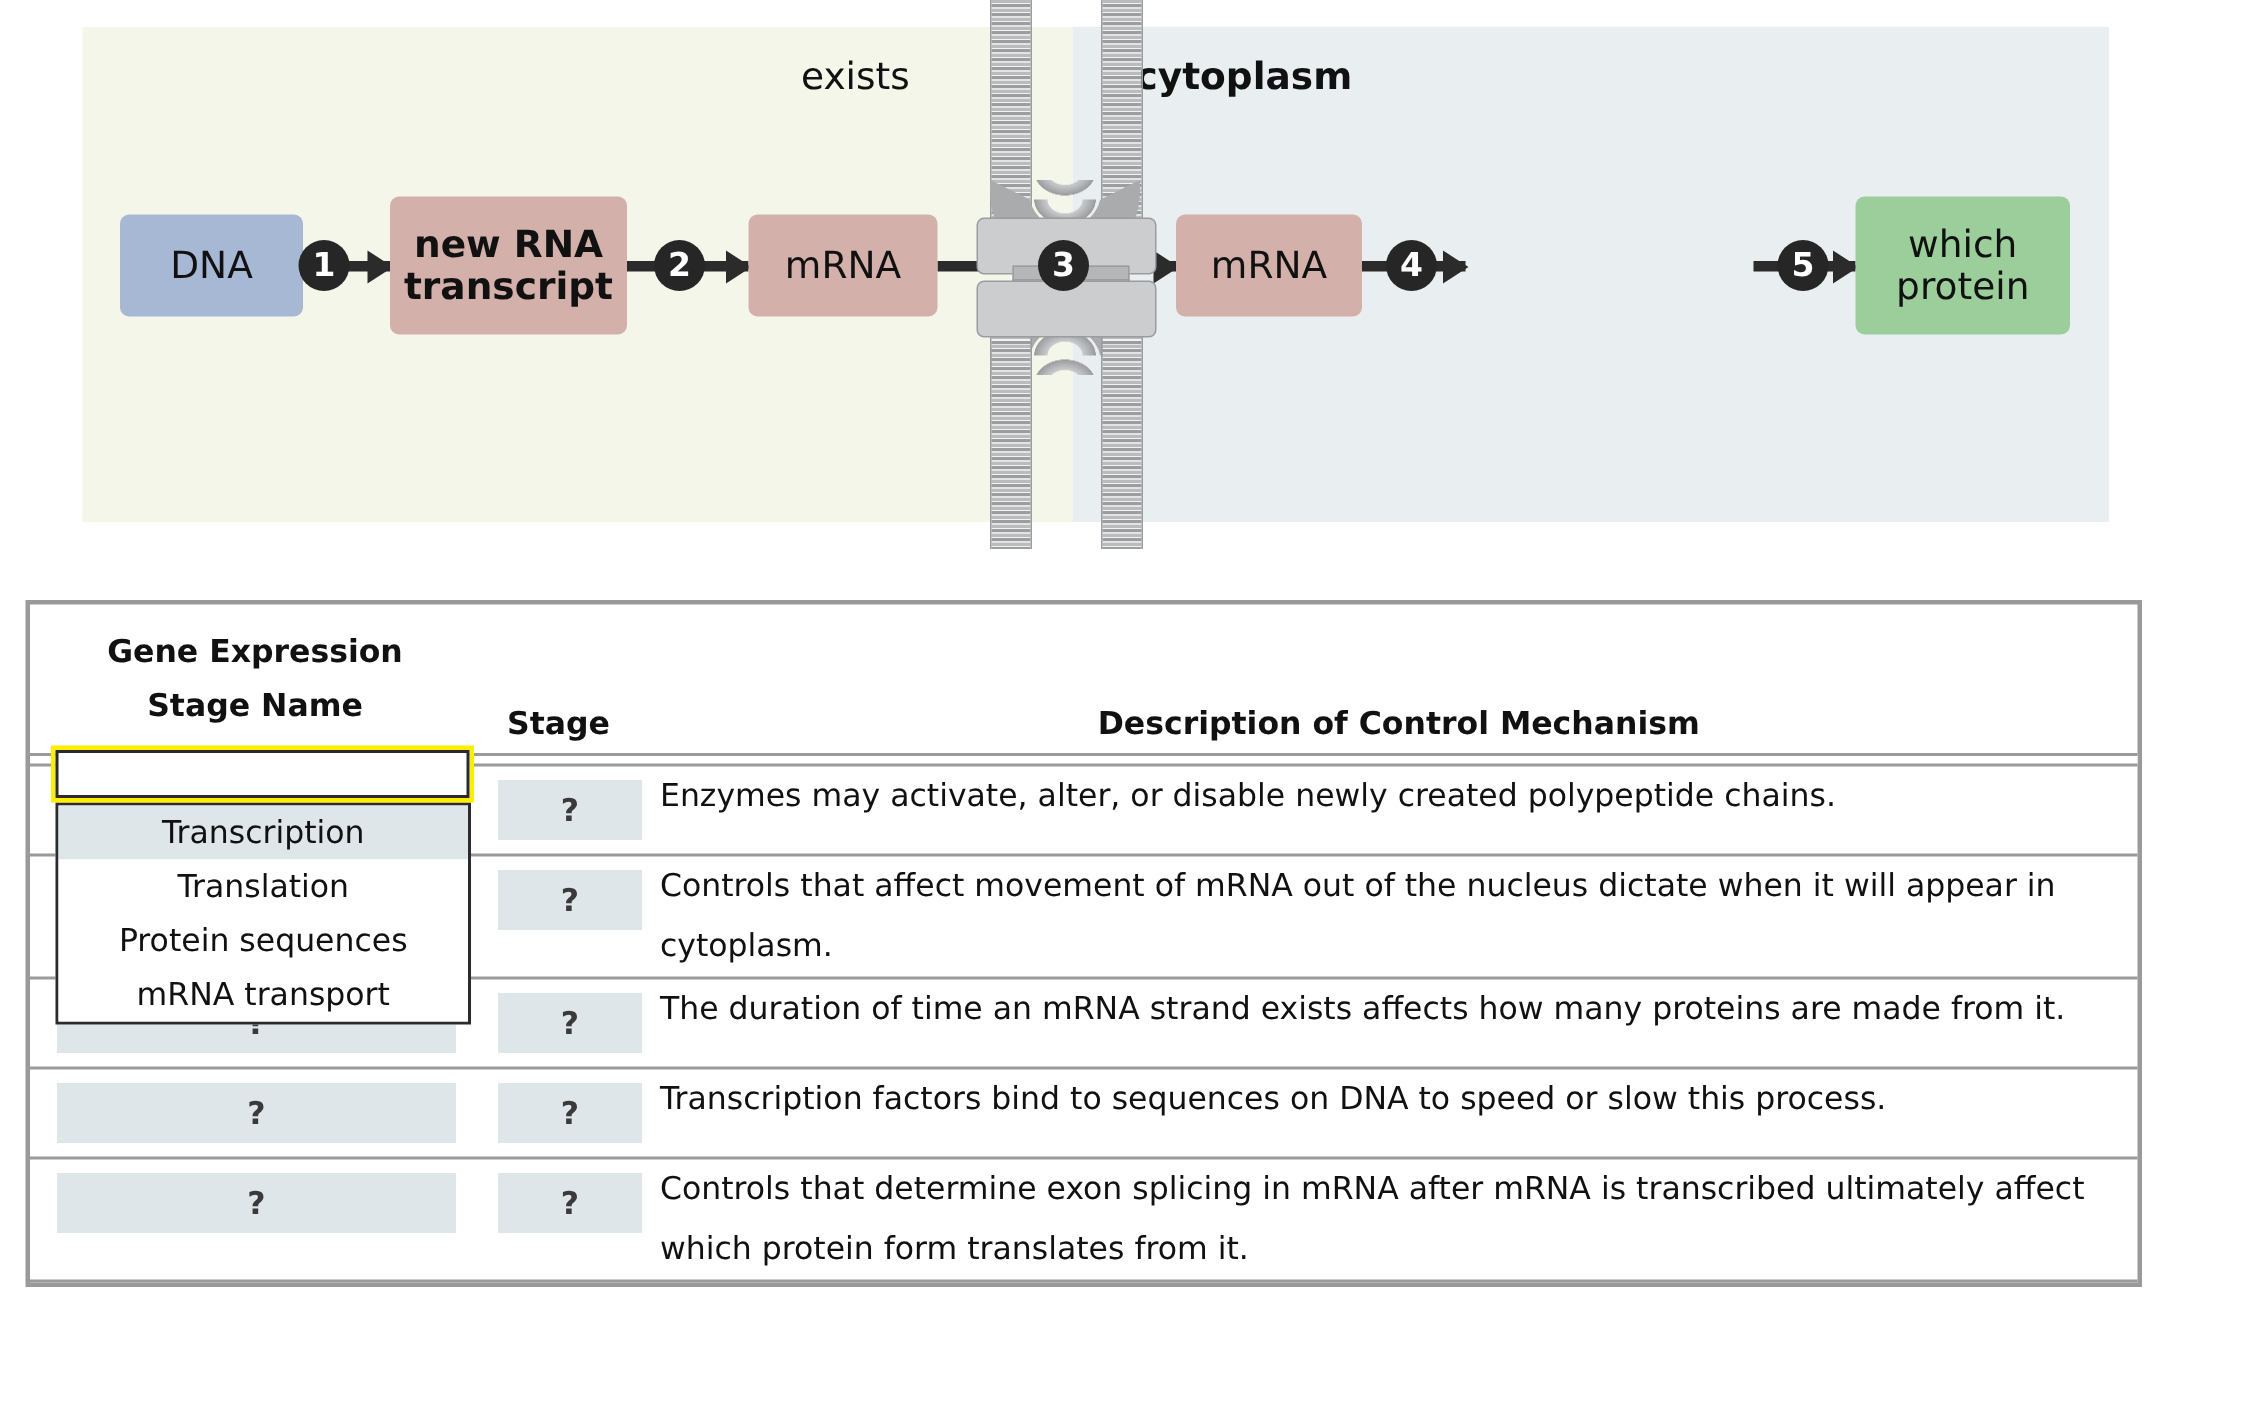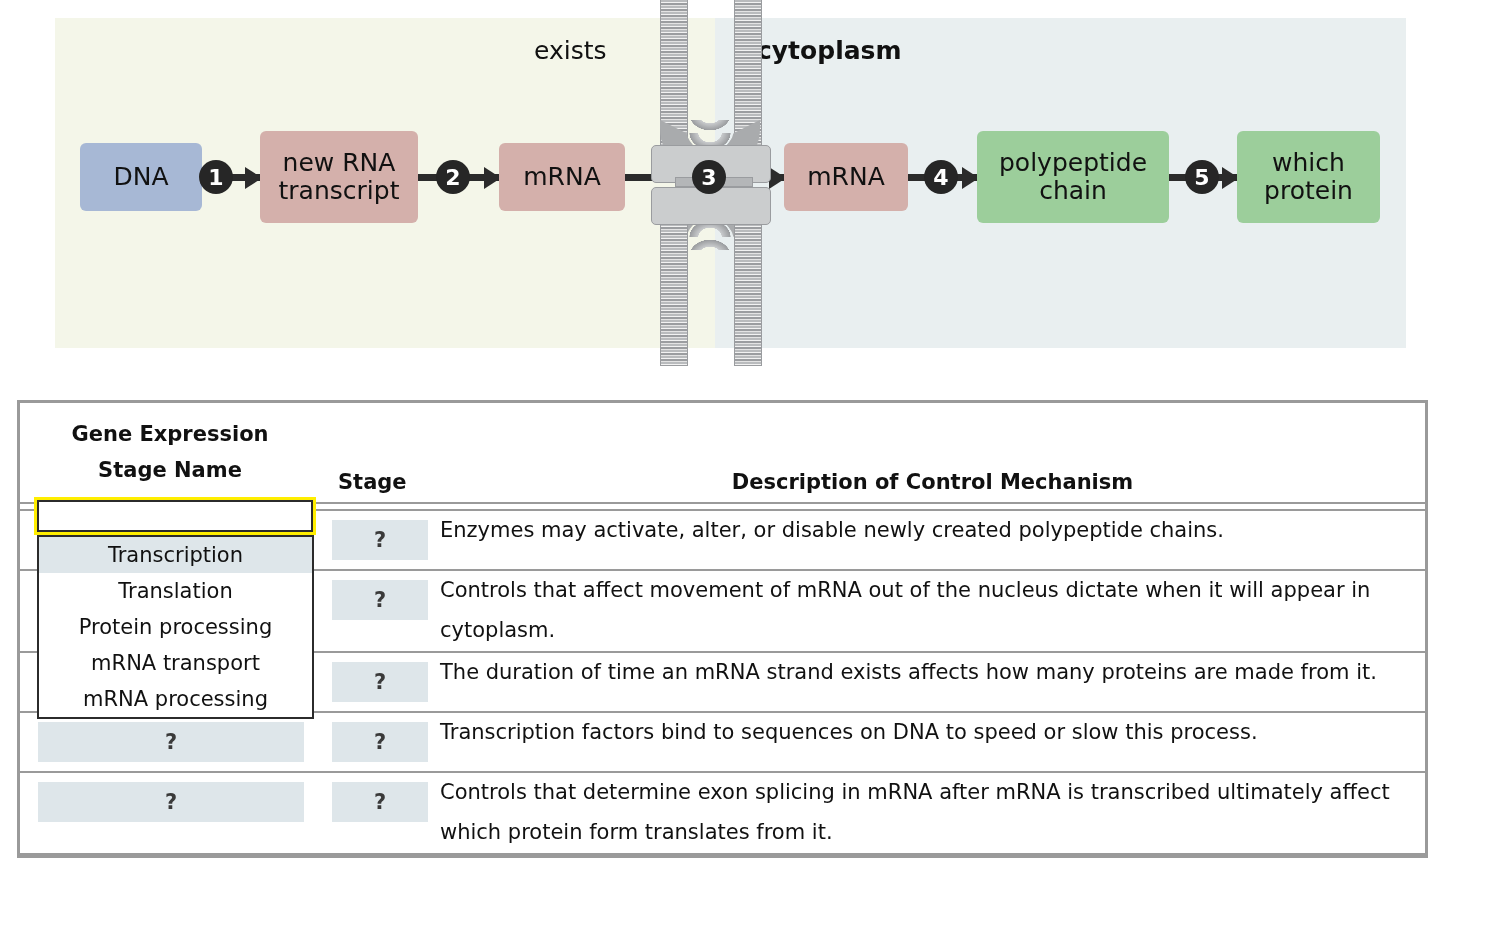--- a/index.html
+++ b/index.html
@@ -19,21 +19,21 @@
 
   
   .flow-box{position:absolute;border-radius:6px;display:flex;align-items:center;
             justify-content:center;text-align:center;font-size:25px;color:#111;
             line-height:1.12;box-sizing:border-box;}
   .box-dna   {background:#a7b8d5;}
   .box-rna   {background:#d4b0ab;}
   .box-prot  {background:#9cce9b;}
 
   #box-dna{left:25px;top:125px;width:122px;height:68px;}
-  #box-new-rna{left:205px;top:113px;width:158px;height:92px;}
+  #box-new-rna{left:205px;top:113px;width:158px;height:92px;font-weight:bold;}
   #box-mrna-nuc{left:444px;top:125px;width:126px;height:68px;}
   #box-mrna-cyt{left:729px;top:125px;width:124px;height:68px;}
   #box-poly{left:922px;top:113px;width:192px;height:92px;}
   #box-active{left:1182px;top:113px;width:143px;height:92px;}
 
   
   .arrow{position:absolute;height:7px;background:#2b2b2b;top:156px;}
   .arrow::after{content:"";position:absolute;right:-2px;top:-7.5px;
      border-left:17px solid #2b2b2b;border-top:11px solid transparent;
      border-bottom:11px solid transparent;}
@@ -178,26 +178,20 @@
   </div>
 
   <div class="flow-box box-rna" id="box-mrna-nuc">
     <span>mRNA</span>
   </div>
 
   <div class="flow-box box-rna" id="box-mrna-cyt">
     <span>mRNA</span>
   </div>
 
-  <div class="flow-box box-prot" id="box-poly">
-    <span>
-      <span>polypeptide</span><br>
-      <span>chain</span>
-    </span>
-  </div>
 
   <div class="flow-box box-prot" id="box-active">
     <span>
       <span>which</span><br>
       <span>protein</span>
     </span>
   </div>
 
   <div class="step" id="step-1">1</div>
   <div class="step" id="step-2">2</div>
@@ -285,16 +279,15 @@
   </table>
 </div>
 
 <div id="select-widget">
   <div id="select-box"></div>
 </div>
 
 <div id="dropdown-list">
   <div class="opt sel">Transcription</div>
   <div class="opt">Translation</div>
-  <div class="opt">Protein processing</div>
+  <div class="opt">Protein sequences</div>
   <div class="opt">mRNA transport</div>
-  <div class="opt">mRNA processing</div>
 </div>
 
 </body></html>

